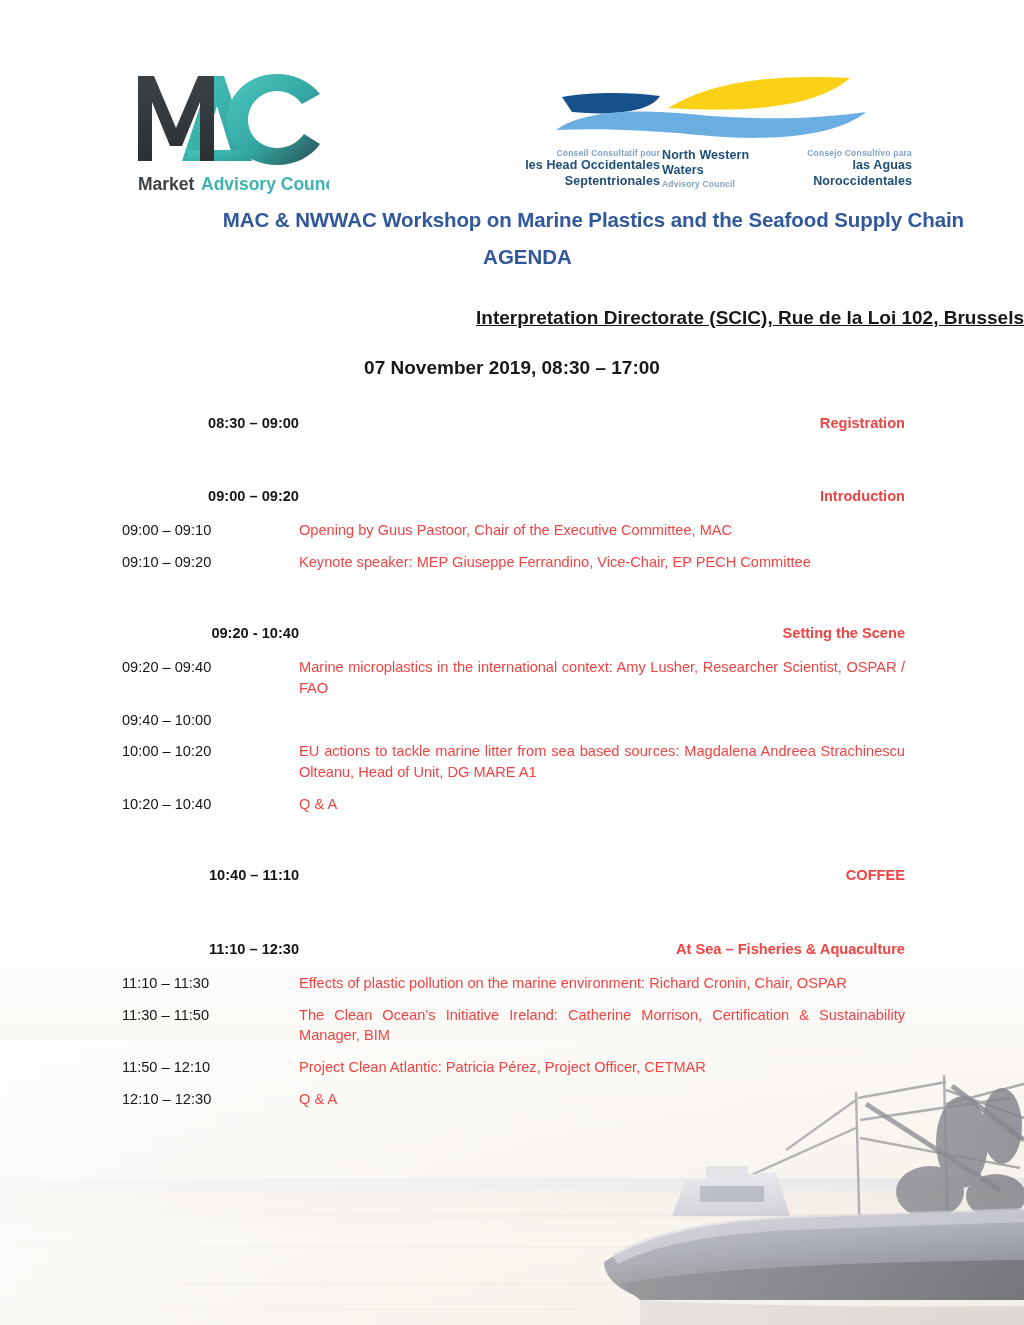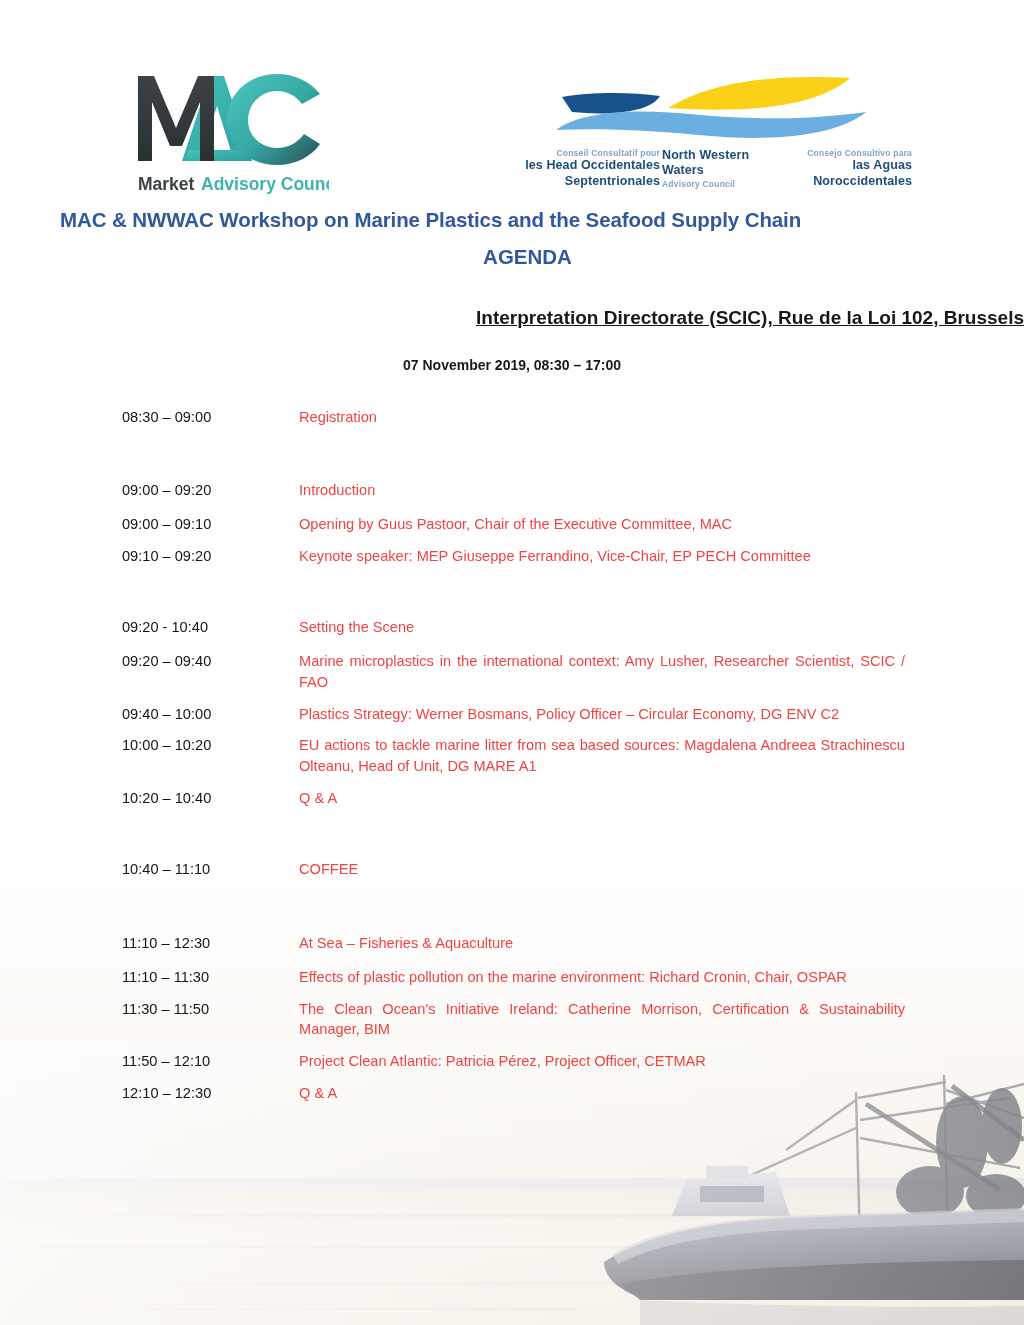--- a/index.html
+++ b/index.html
@@ -75,21 +75,21 @@
   .nw-big {
     font-size: 12.5px;
     letter-spacing: 0.1px;
     color: #1f4e79;
     font-weight: 700;
     white-space: nowrap;
   }
 
   
   .doc-title {
-    text-align: left;
+    text-align: right;
     color: #31589b;
     font-weight: 700;
     font-size: 20.5px;
     line-height: 1.5;
     margin: 0 60px;
     letter-spacing: -0.1px;
   }
   .doc-subtitle {
     text-align: center;
     color: #31589b;
@@ -104,21 +104,21 @@
     color: #181818;
     font-weight: 700;
     font-size: 19px;
     margin-top: 34px;
     text-decoration: underline;
   }
   .date-line {
     text-align: center;
     color: #181818;
     font-weight: 700;
-    font-size: 14px;
+    font-size: 19px;
     margin-top: 28px;
   }
 
   
   .agenda {
     margin-top: 34px;
     padding-left: 122px;
     padding-right: 119px;
   }
   .blk { margin-bottom: 0; }
@@ -140,21 +140,21 @@
   .row .desc {
     flex: 1 1 auto;
     font-size: 14.6px;
     line-height: 1.42;
     color: #ef4444;
     text-align: justify;
     text-justify: inter-word;
     hyphens: none;
   }
   .row.head .time,
-  .row.head .desc { font-weight: 400; text-align: left; }
+  .row.head .desc { font-weight: 700; text-align: right; }
   .row.head { margin-bottom: 13px; }
   .row.single .desc { text-align: left; }
 </style>
 </head>
 <body>
 
 <svg id="bg-photo" viewBox="0 0 1024 1325" preserveAspectRatio="none">
   <defs>
     <linearGradient id="skyGrad" x1="0" y1="0" x2="0" y2="1">
       <stop offset="0%" stop-color="#ffffff"></stop>
@@ -340,25 +340,24 @@
     </div>
     <div class="spacer-lg"></div>
 
     <div class="blk">
       <div class="row head">
         <div class="time">09:20 -  10:40</div>
         <div class="desc">Setting the Scene</div>
       </div>
       <div class="row">
         <div class="time">09:20 – 09:40</div>
-        <div class="desc">Marine microplastics in the international context: Amy Lusher, Researcher Scientist, SCIC / FAO</div>
+        <div class="desc">Marine microplastics in the international context: Amy Lusher, Researcher Scientist, OSPAR / FAO</div>
       </div>
       <div class="row single">
         <div class="time">09:40 – 10:00</div>
-        <div class="desc">Plastics Strategy: Werner Bosmans, Policy Officer – Circular Economy, DG ENV C2</div>
       </div>
       <div class="row">
         <div class="time">10:00 – 10:20</div>
         <div class="desc">EU actions to tackle marine litter from sea based sources: Magdalena Andreea Strachinescu Olteanu, Head of Unit, DG MARE A1</div>
       </div>
       <div class="row single">
         <div class="time">10:20 – 10:40</div>
         <div class="desc">Q &amp; A</div>
       </div>
     </div>

